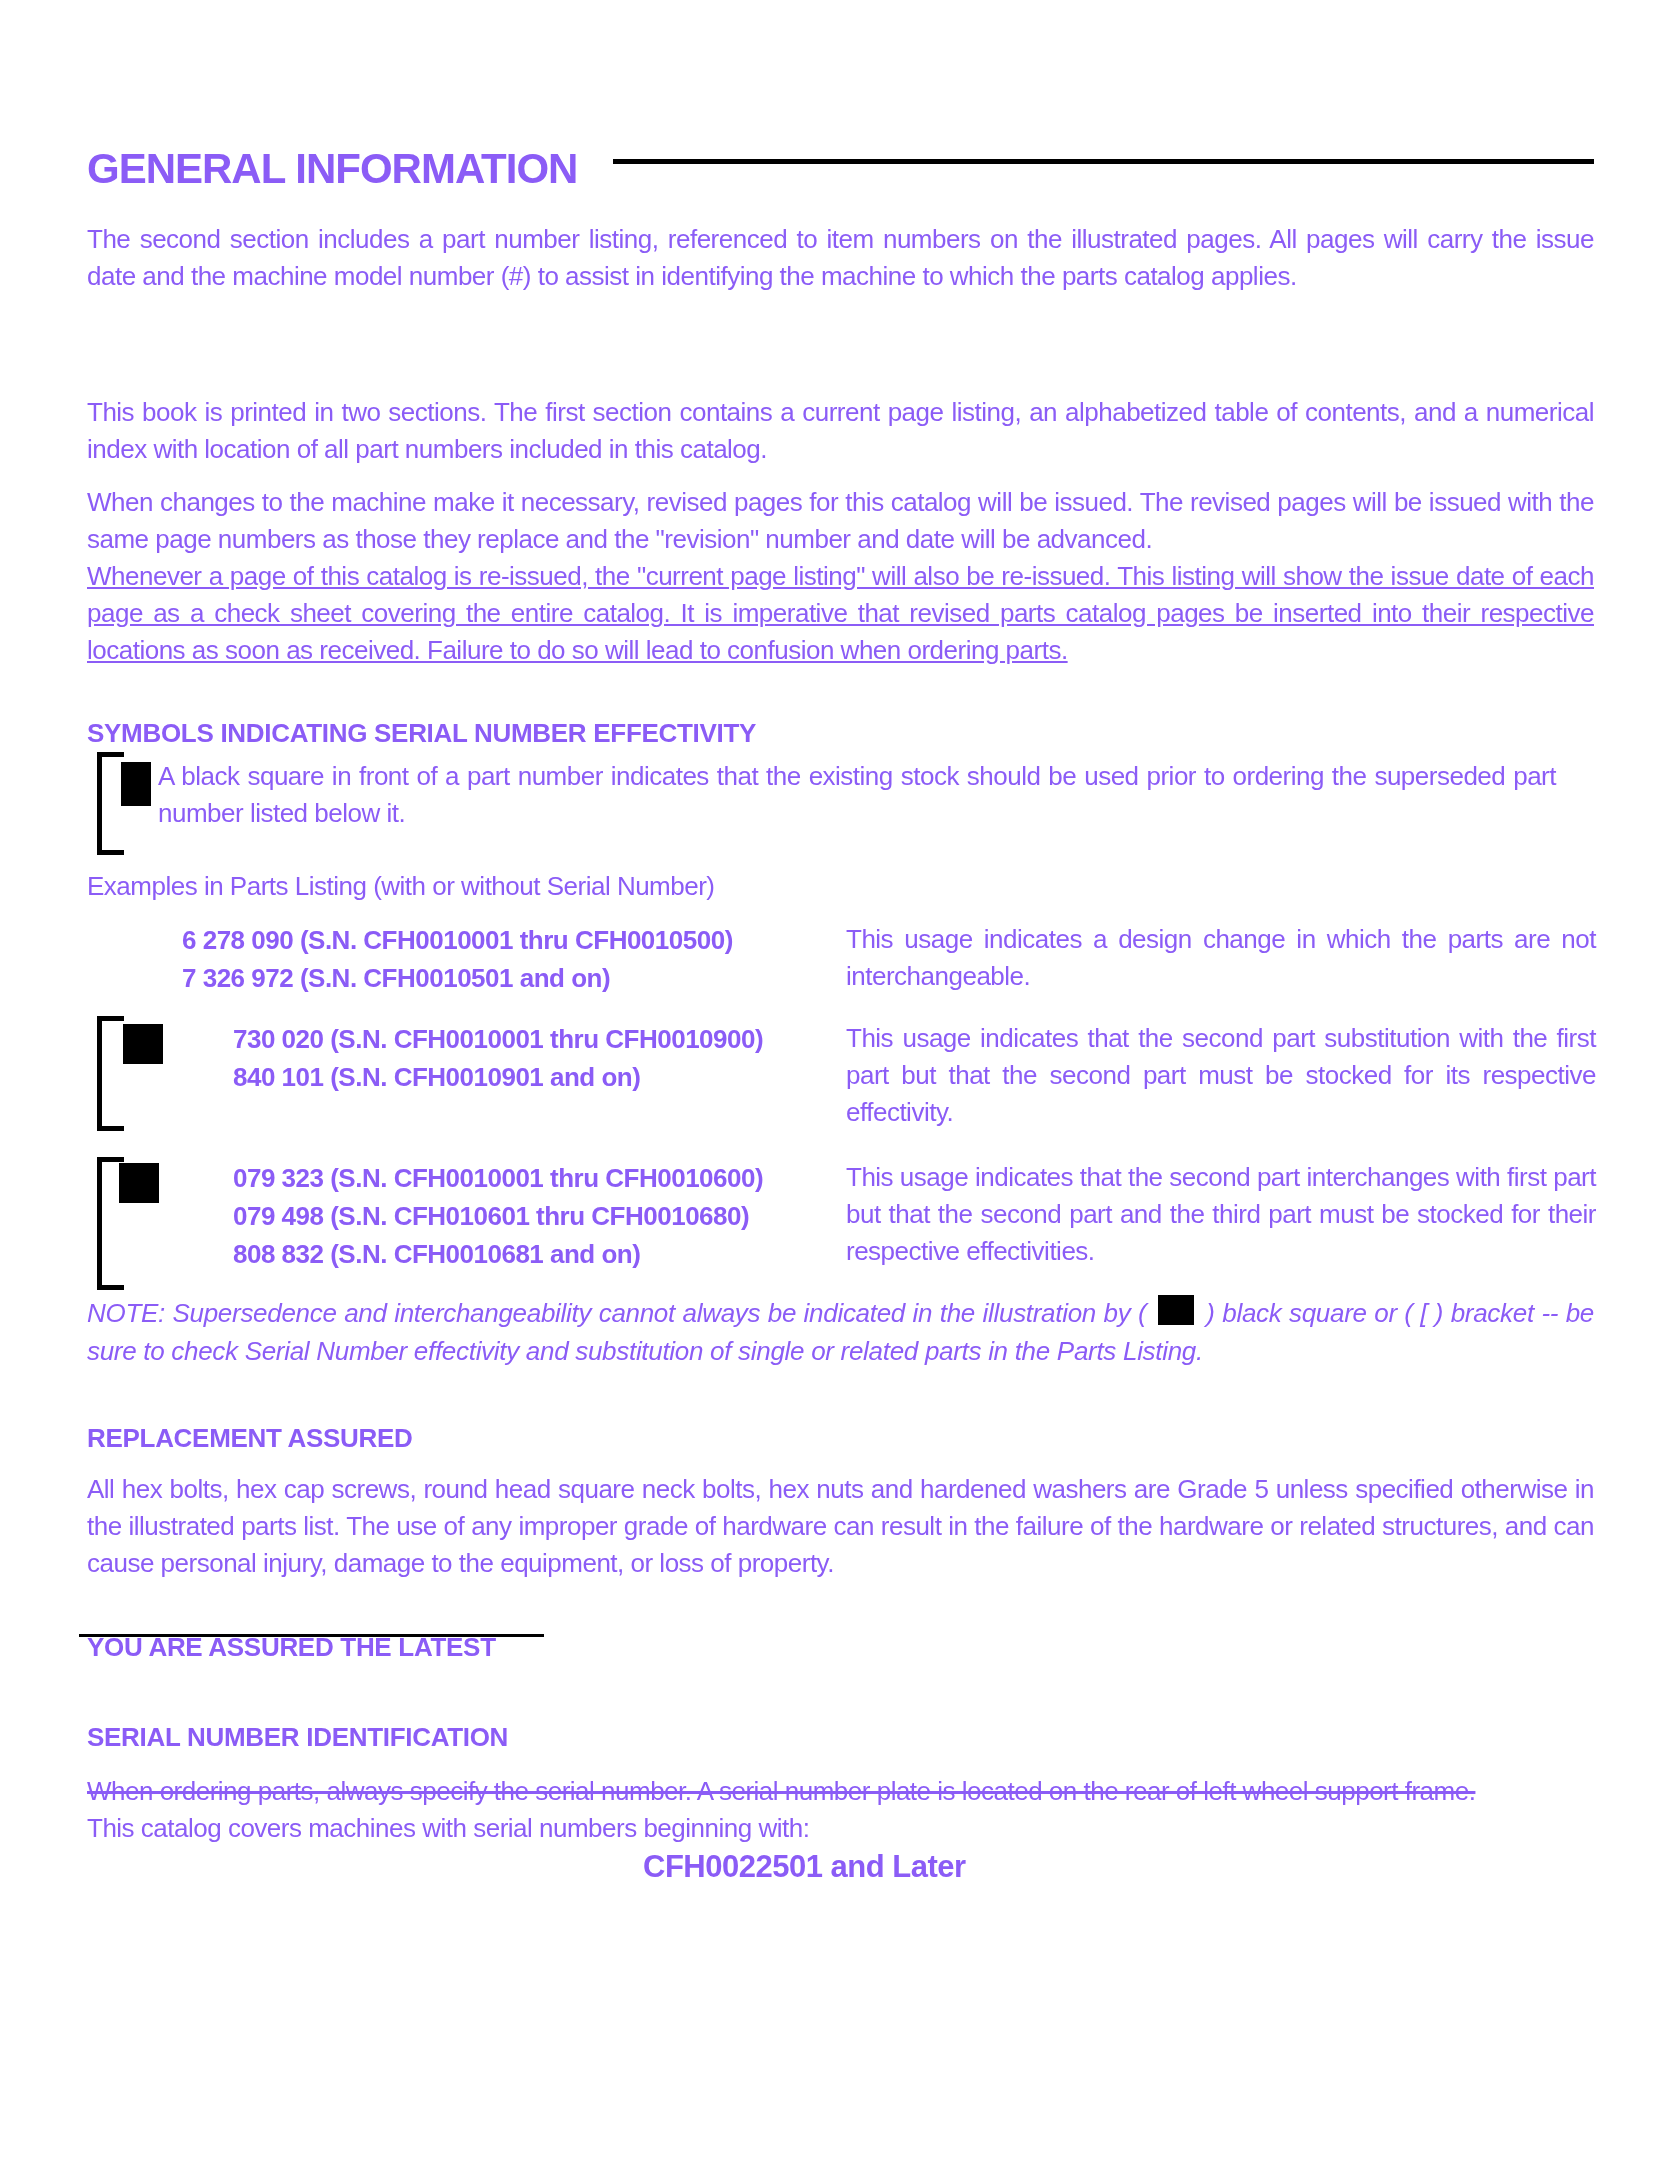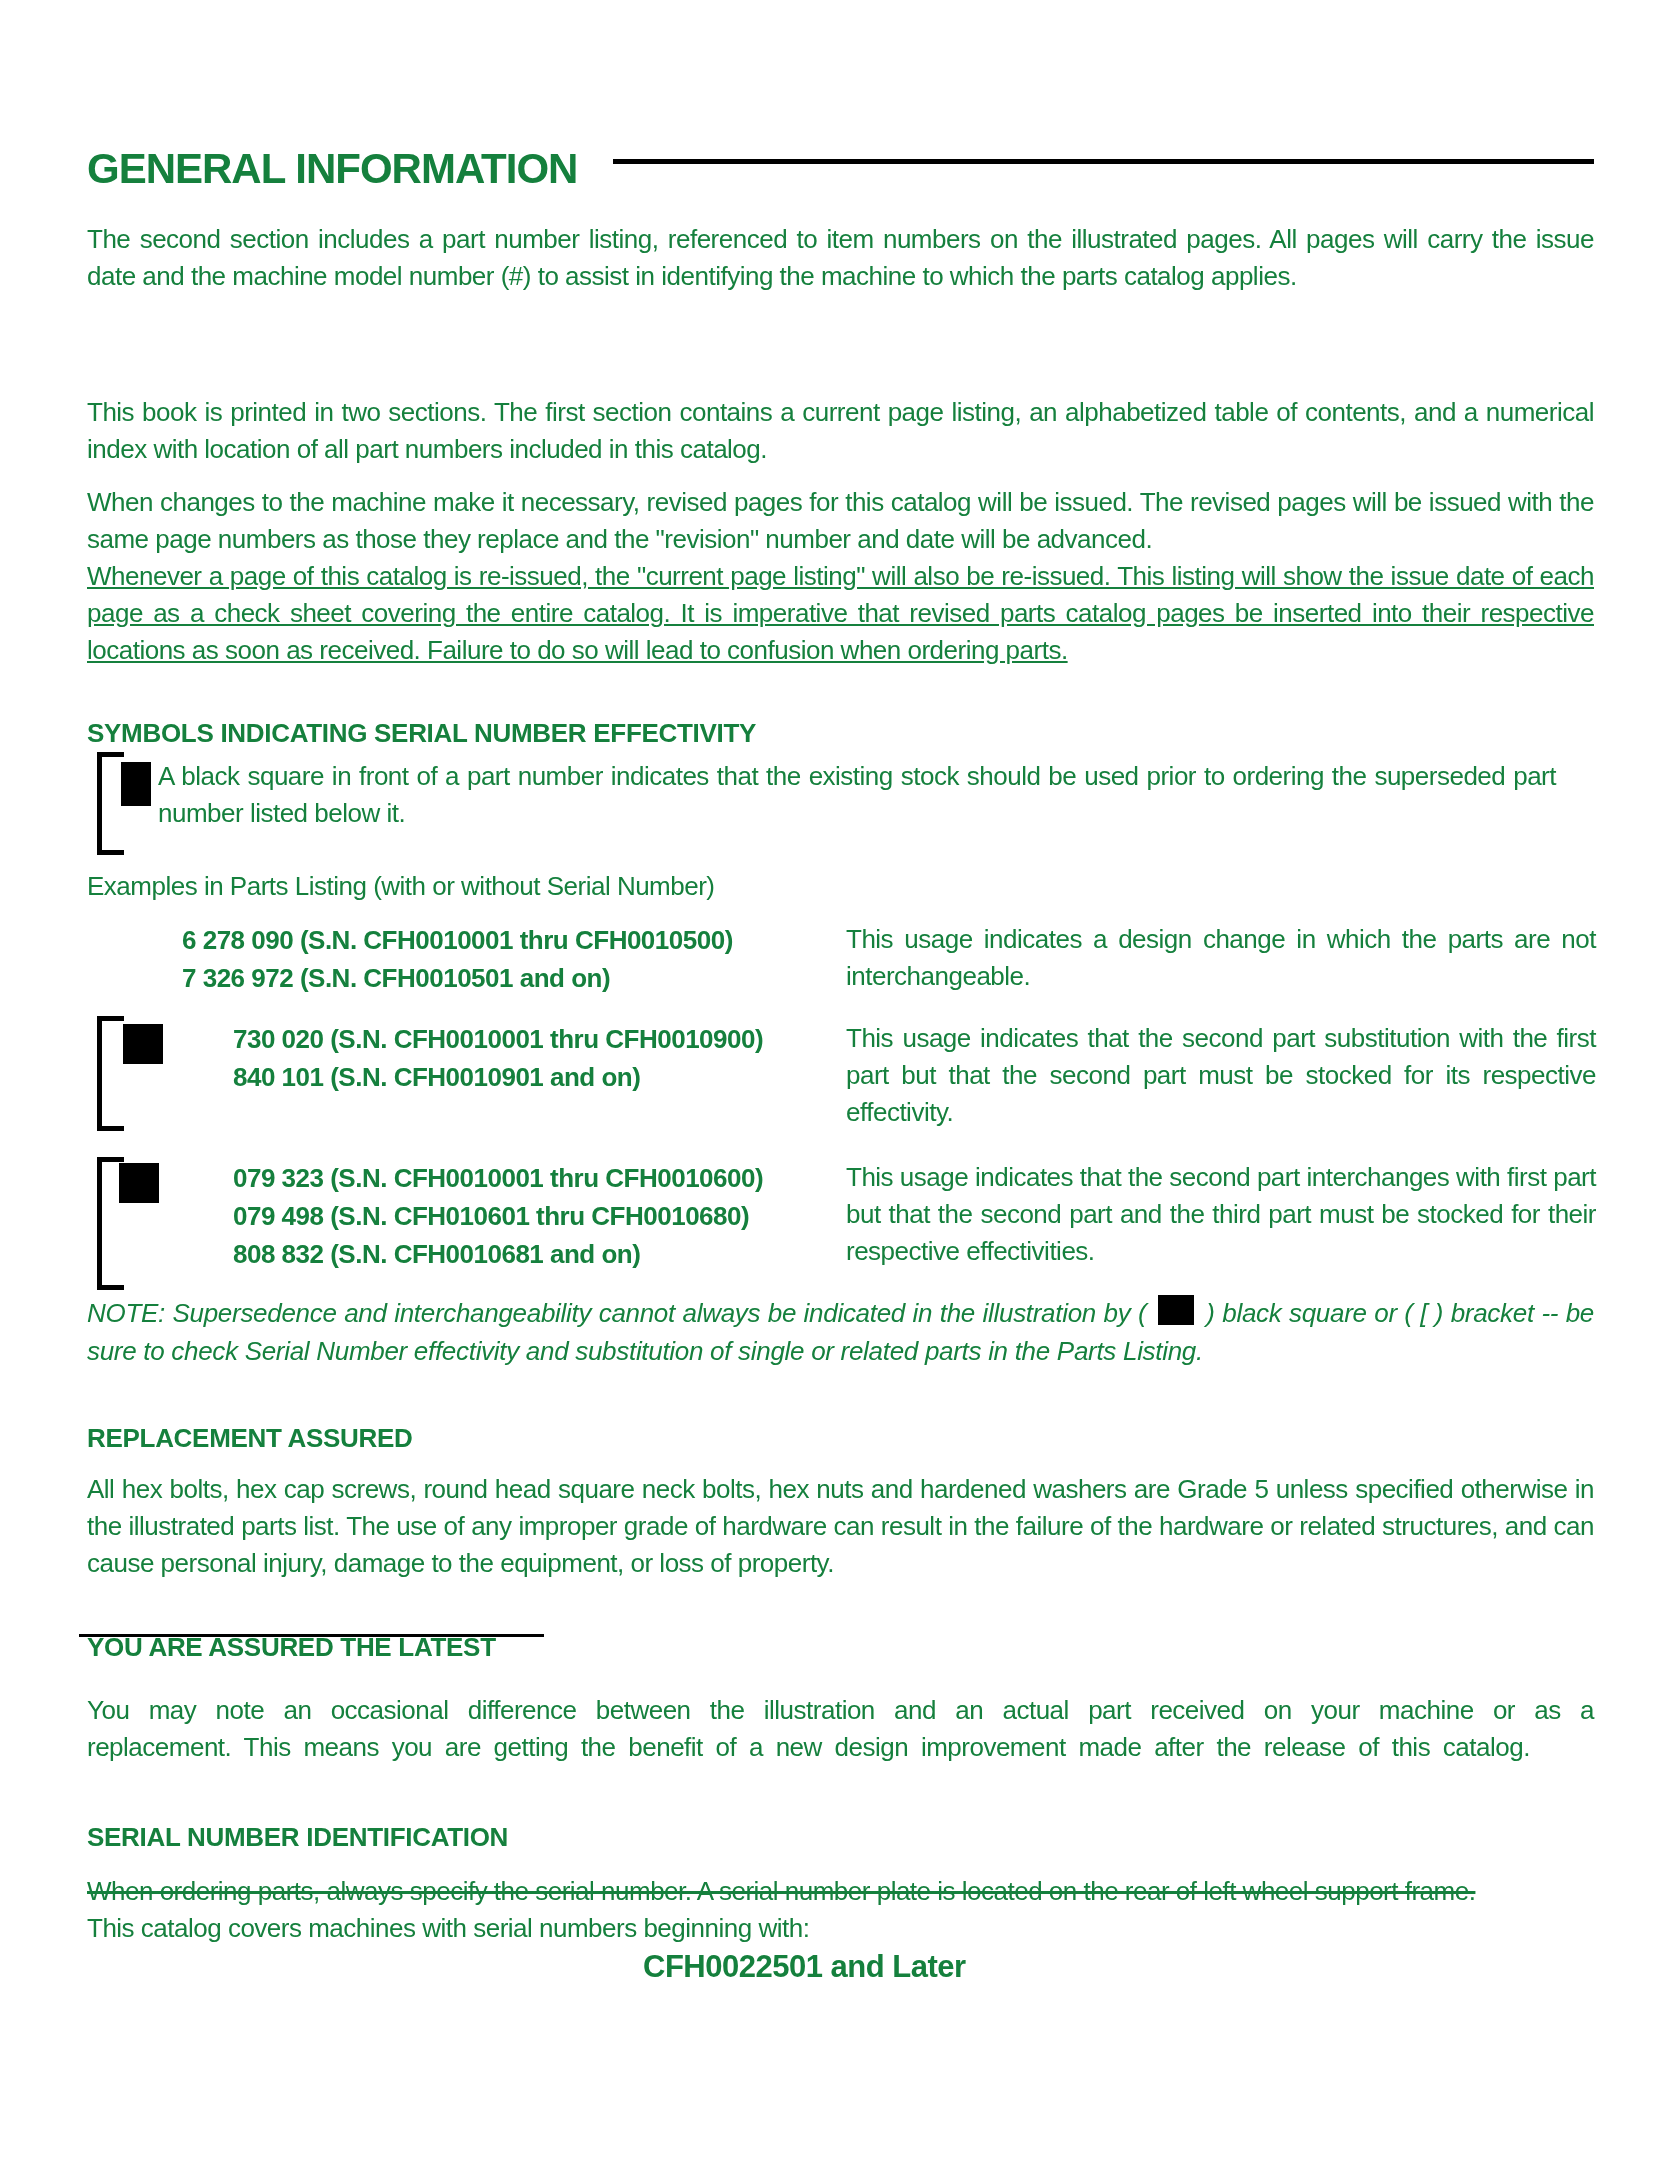--- a/index.html
+++ b/index.html
@@ -1,21 +1,21 @@
 <!DOCTYPE html>
 <html><head>
 <meta charset="utf-8">
 <style>
   html,body{margin:0;padding:0;background:#ffffff;}
   .page{
     position:relative;
     width:1679px;
     height:2178px;
     background:#ffffff;
-    color:#15803d;
+    color:#8b5cf6;
     font-family:"Liberation Sans", sans-serif;
     overflow:hidden;
   }
   .content{
     position:absolute;
     left:87px;
     top:0;
     width:1507px;
   }
   
@@ -175,21 +175,20 @@
 
     <div class="sec-heading rh-heading">REPLACEMENT ASSURED</div>
     <p class="body-text rh-body">All hex bolts, hex cap screws, round head square neck bolts, hex nuts and hardened washers are Grade 5 unless specified otherwise in the illustrated parts list.  The use of any improper grade of hardware can result in the failure of the hardware or related structures, and can cause personal injury, damage to the equipment, or loss of property.</p>
 
     <div>
       <div class="sec-heading al-heading">
         <span class="artifact-line"></span>
         <span>YOU ARE ASSURED THE LATEST</span>
       </div>
     </div>
-    <p class="body-text al-body">You may note an occasional difference between the illustration and an actual part received on your machine or as a replacement.  This means you are getting the benefit of a new design improvement made after the release of this catalog.</p>
 
     <div class="sec-heading si-heading">SERIAL NUMBER IDENTIFICATION</div>
     <p class="body-text si-body">
       <span class="strike">When ordering parts, always specify the serial number. A serial number plate is located on the rear of left wheel support frame.</span>
       <span class="plain-line">This catalog covers machines with serial numbers beginning with:</span>
     </p>
 
     <div class="serial-range">CFH0022501 and Later</div>
 
   </div>

